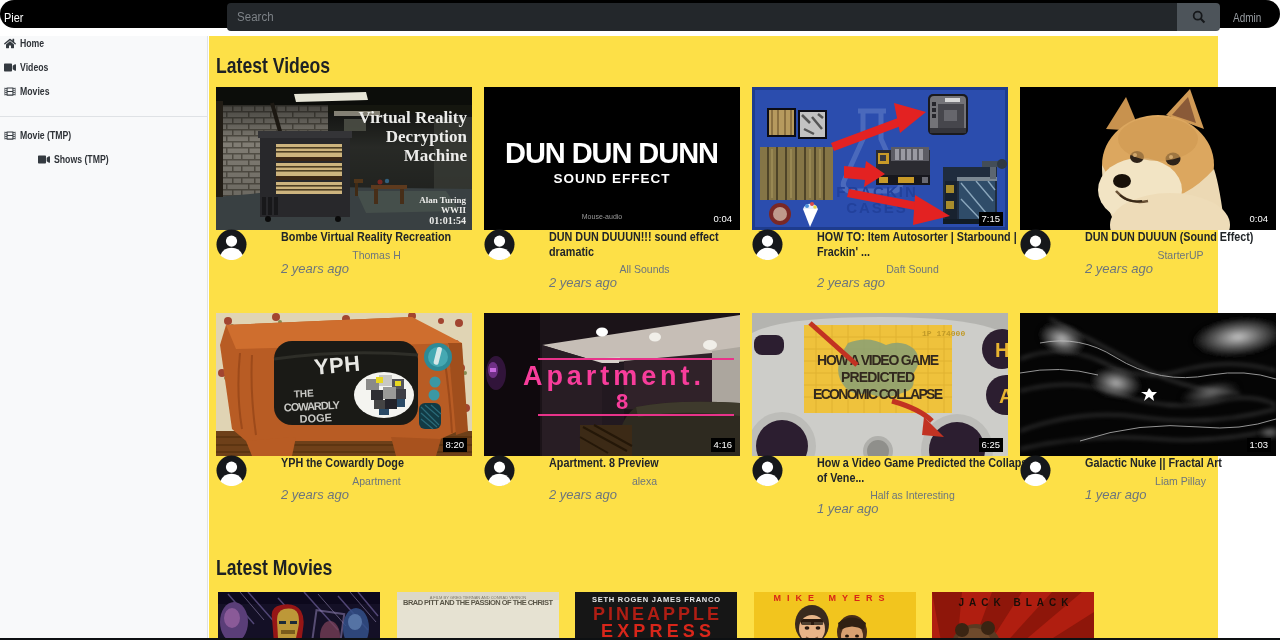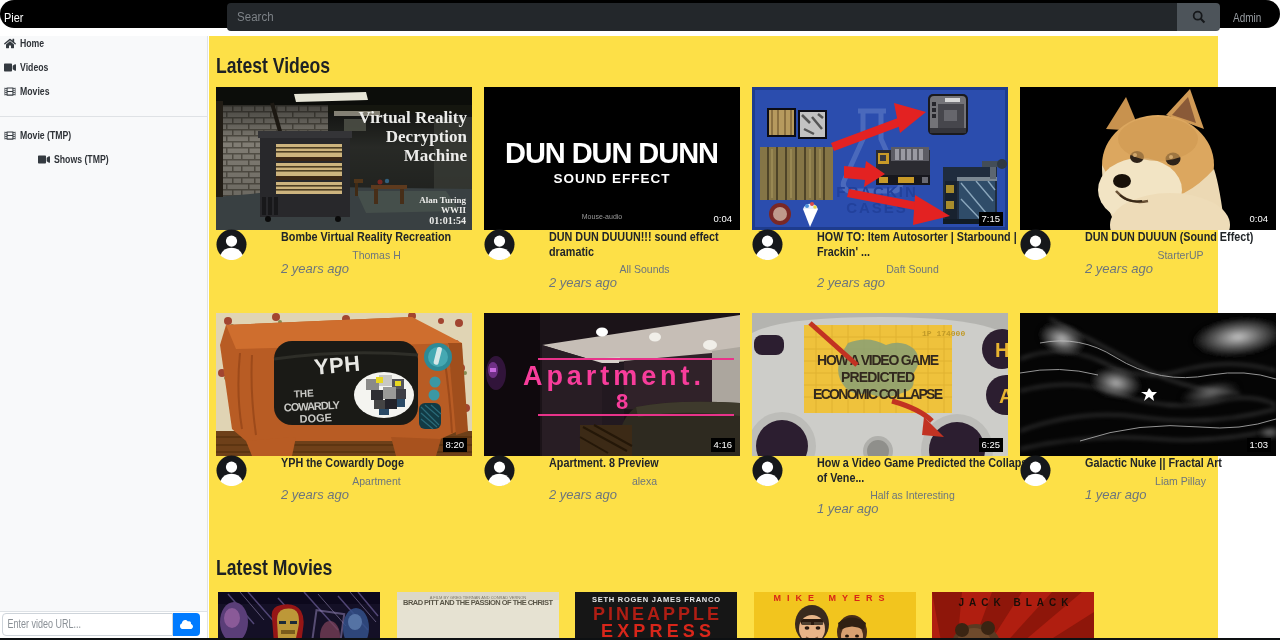--- a/index.html
+++ b/index.html
@@ -84,28 +84,20 @@
         <path fill="#343a40" d="M488 64h-8v20c0 6.6-5.4 12-12 12h-40c-6.6 0-12-5.4-12-12V64H96v20c0 6.6-5.4 12-12 12H44c-6.6 0-12-5.4-12-12V64h-8C10.7 64 0 74.7 0 88v336c0 13.3 10.7 24 24 24h8v-20c0-6.6 5.4-12 12-12h40c6.6 0 12 5.4 12 12v20h320v-20c0-6.6 5.4-12 12-12h40c6.6 0 12 5.4 12 12v20h8c13.3 0 24-10.7 24-24V88c0-13.3-10.7-24-24-24zM96 372c0 6.6-5.4 12-12 12H44c-6.6 0-12-5.4-12-12v-40c0-6.6 5.4-12 12-12h40c6.6 0 12 5.4 12 12v40zm0-96c0 6.6-5.4 12-12 12H44c-6.6 0-12-5.4-12-12v-40c0-6.6 5.4-12 12-12h40c6.6 0 12 5.4 12 12v40zm0-96c0 6.6-5.4 12-12 12H44c-6.6 0-12-5.4-12-12v-40c0-6.6 5.4-12 12-12h40c6.6 0 12 5.4 12 12v40zm272 208c0 6.6-5.4 12-12 12H156c-6.6 0-12-5.4-12-12v-96c0-6.6 5.4-12 12-12h200c6.6 0 12 5.4 12 12v96zm0-168c0 6.6-5.4 12-12 12H156c-6.6 0-12-5.4-12-12v-96c0-6.6 5.4-12 12-12h200c6.6 0 12 5.4 12 12v96zm112 152c0 6.6-5.4 12-12 12h-40c-6.6 0-12-5.4-12-12v-40c0-6.6 5.4-12 12-12h40c6.6 0 12 5.4 12 12v40zm0-96c0 6.6-5.4 12-12 12h-40c-6.6 0-12-5.4-12-12v-40c0-6.6 5.4-12 12-12h40c6.6 0 12 5.4 12 12v40zm0-96c0 6.6-5.4 12-12 12h-40c-6.6 0-12-5.4-12-12v-40c0-6.6 5.4-12 12-12h40c6.6 0 12 5.4 12 12v40z"></path>
       </svg>
     <span>Movie (TMP)</span>
   </div>
   <div class="sideitem" style="top:118px;margin-left:34px;">
     <svg width="12" height="11" viewBox="0 0 576 512">
         <path fill="#343a40" d="M336.2 64H47.8C21.4 64 0 85.4 0 111.8v288.4C0 426.6 21.4 448 47.8 448h288.4c26.4 0 47.8-21.4 47.8-47.8V111.8c0-26.4-21.4-47.8-47.8-47.8zm189.4 37.7L416 177.3v157.4l109.6 75.5c21.2 14.6 50.4-.3 50.4-25.8V127.5c0-25.4-29.1-40.4-50.4-25.8z"></path>
       </svg>
     <span>Shows (TMP)</span>
   </div>
-  <div class="uploadbox">
-    <div class="uploadinput"><span>Enter video URL...</span></div>
-    <div class="uploadbtn">
-      <svg width="13" height="11" viewBox="0 0 640 512">
-          <path fill="#fff" d="M537.6 226.6c4.1-10.7 6.4-22.4 6.4-34.6 0-53-43-96-96-96-19.7 0-38.1 6-53.3 16.2C367 64.2 315.3 32 256 32c-88.4 0-160 71.6-160 160 0 2.7.1 5.4.2 8.1C40.2 219.8 0 273.2 0 336c0 79.5 64.5 144 144 144h368c70.7 0 128-57.3 128-128 0-61.9-44-113.6-102.4-125.4z"></path>
-        </svg>
-    </div>
-  </div>
 </div>
 
 <div class="main">
   <h2 class="sechead" style="left:7px; top:17px;">Latest Videos</h2>
 
   <div class="card" style="left:7px; top:51px;">
     <div class="thumb" id="t1">
       <svg width="256" height="143" viewBox="0 0 256 143">
         <defs>
           <pattern id="brick1" width="22" height="12" patternUnits="userSpaceOnUse">

